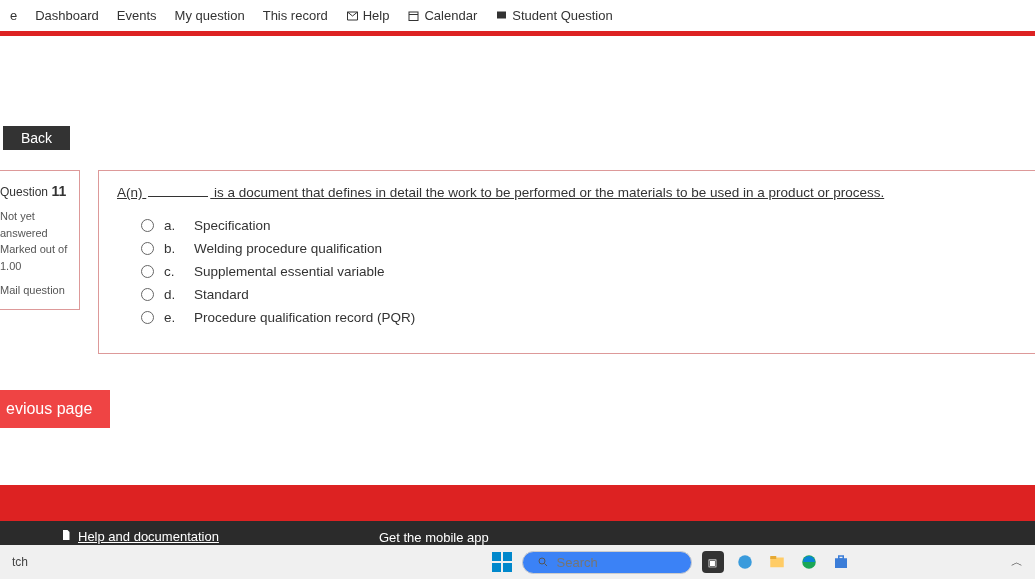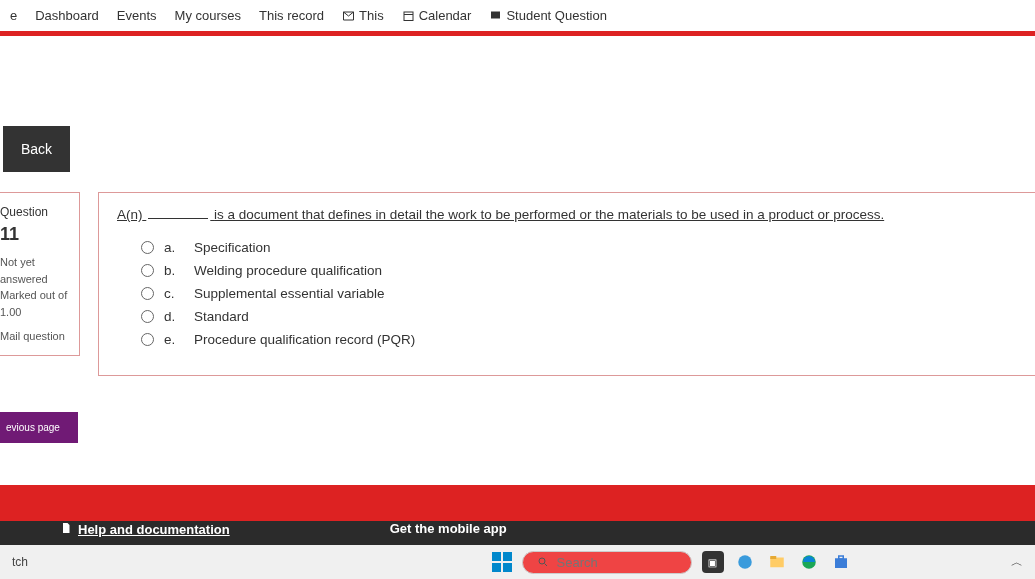--- a/index.html
+++ b/index.html
@@ -39,21 +39,21 @@
     .redbar {
       height: 5px;
       background: #d22;
     }
 
     .spacer { height: 90px; }
 
     .back-button {
       background: #333;
       color: #fff;
-      padding: 15px 18px;
+      padding: 4px 18px;
       border: none;
       font-size: 14px;
       margin: 0 0 20px 3px;
       cursor: pointer;
     }
 
     .content-row {
       display: flex;
       align-items: flex-start;
       gap: 18px;
@@ -66,21 +66,21 @@
       font-size: 11px;
       color: #555;
       width: 80px;
       line-height: 1.5;
     }
     .question-meta .qnum {
       font-size: 12px;
       color: #333;
       margin-bottom: 6px;
     }
-    .question-meta .qnum b { font-size: 18px; }
+    .question-meta .qnum b { font-size: 14px; }
     .question-meta .flag {
       margin-top: 8px;
       color: #555;
     }
 
     .question-body {
       border: 1px solid #d99;
       border-right: none;
       padding: 14px 18px 20px 18px;
       flex: 1;
@@ -107,25 +107,25 @@
     .radio {
       width: 13px;
       height: 13px;
       border: 1.5px solid #666;
       border-radius: 50%;
       flex-shrink: 0;
     }
     .optlabel { margin-right: 6px; width: 14px; }
 
     .prev-button {
-      background: #701a75;
+      background: #ef4444;
       color: #fff;
       padding: 10px 18px 10px 6px;
       border: none;
-      font-size: 10px;
+      font-size: 16px;
       margin-top: 36px;
       cursor: pointer;
     }
 
     .footer-redbar {
       position: absolute;
       bottom: 58px;
       left: 0;
       right: 0;
       background: #d22;
@@ -133,26 +133,25 @@
     }
 
     .footer-dark {
       position: absolute;
       bottom: 34px;
       left: 0;
       right: 0;
       background: #2b2b2b;
       height: 24px;
       display: flex;
-      align-items: flex-start;
+      align-items: flex-end;
       gap: 160px;
       padding-left: 60px;
       color: #fff;
       font-size: 13px;
-      font-weight: bold;
     }
     .footer-dark a {
       color: #fff;
       text-decoration: underline;
       display: flex;
       align-items: center;
       gap: 6px;
     }
 
     .taskbar {
@@ -182,21 +181,21 @@
       grid-template-rows: 1fr 1fr;
       gap: 2px;
     }
     .win-logo div:nth-child(1){background:#08c;}
     .win-logo div:nth-child(2){background:#08c;}
     .win-logo div:nth-child(3){background:#08c;}
     .win-logo div:nth-child(4){background:#08c;}
     .search-box {
       display: flex;
       align-items: center;
-      background: #ef4444;
+      background: #3b82f6;
       border: 1px solid #ccc;
       border-radius: 16px;
       padding: 3px 14px;
       gap: 8px;
       width: 170px;
     }
     .search-box input {
       border: none;
       outline: none;
       font-size: 13px;
@@ -222,29 +221,29 @@
 </head>
 <body>
 
 
 
 
 <div class="topnav">
   <span class="topnav-item">e</span>
   <span class="topnav-item">Dashboard</span>
   <span class="topnav-item">Events</span>
-  <span class="topnav-item">My courses</span>
+  <span class="topnav-item">My question</span>
   <span class="topnav-item">This record</span>
   <span class="topnav-item">
     <span class="icon-small">
       <svg viewBox="0 0 24 24" width="13" height="12">
           <path d="M2 4h20v16H2z M2 4l10 8 10-8" stroke="#333" stroke-width="2" fill="none"></path>
         </svg>
     </span>
-    <span>This</span>
+    <span>Help</span>
   </span>
   <span class="topnav-item">
     <span class="icon-small">
       <svg viewBox="0 0 24 24" width="13" height="12">
           <rect x="3" y="4" width="18" height="17" stroke="#333" stroke-width="2" fill="none"></rect>
           <line x1="3" y1="9" x2="21" y2="9" stroke="#333" stroke-width="2"></line>
         </svg>
     </span>
     <span>Calendar</span>
   </span>

